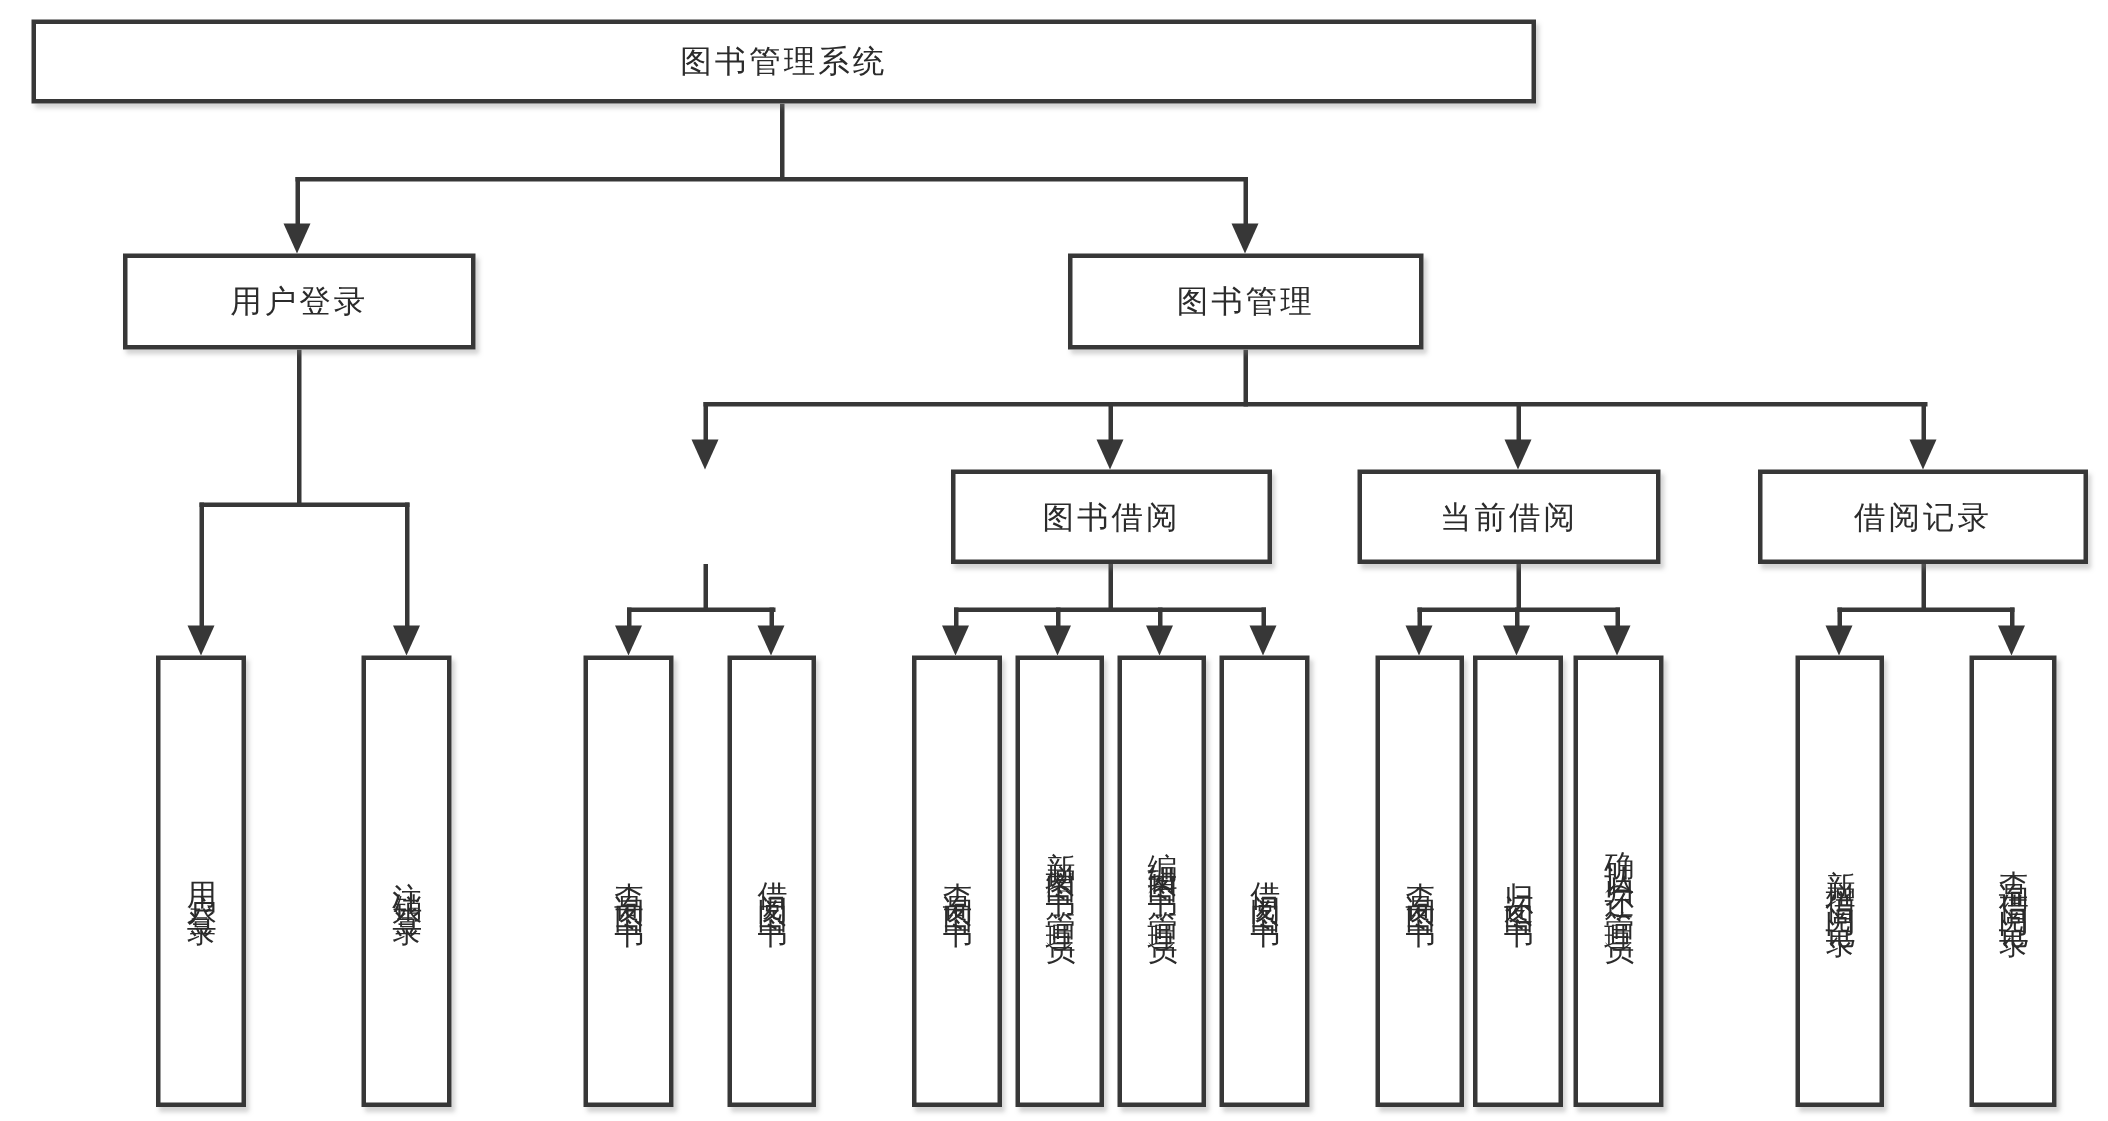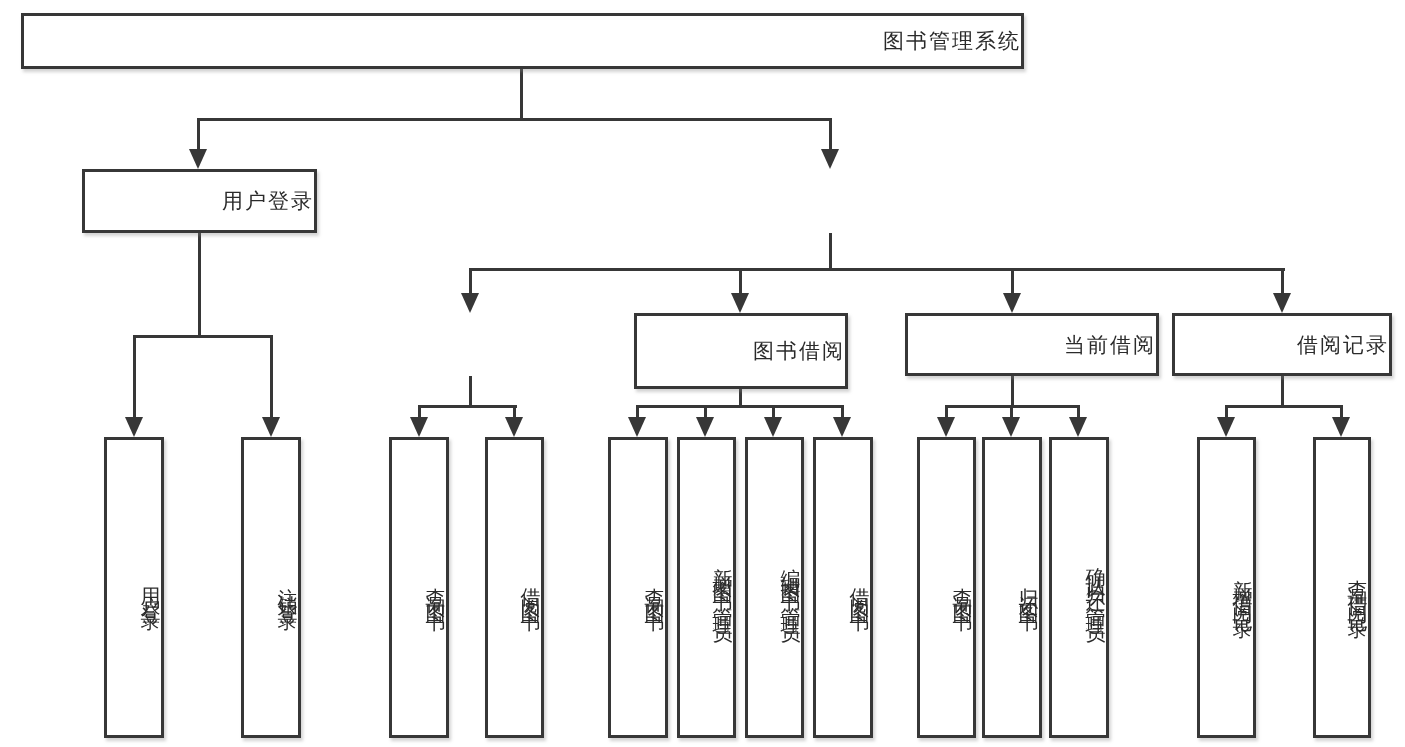--- a/index.html
+++ b/index.html
@@ -12,21 +12,21 @@
     font-family: "Liberation Sans", "DejaVu Sans", sans-serif;
     color: #2b2b2b;
   }
   .box {
     position: absolute;
     background: #ffffff;
     border: 3px solid #373737;
     box-sizing: border-box;
     display: flex;
     align-items: center;
-    justify-content: flex-end;
+    justify-content: center;
     box-shadow: 2px 3px 3px rgba(130,130,130,0.35);
     z-index: 2;
   }
   .hbox { font-size: 21px; letter-spacing: 2px; }
   .root-box { font-size: 21px; }
   .vbox .vtext {
     writing-mode: vertical-rl;
     text-orientation: mixed;
     font-size: 20px;
     letter-spacing: 8px;
@@ -61,27 +61,30 @@
 <div class="stage">
 
   <div class="box hbox root-box" style="left:21px;top:13px;width:1003px;height:56px">
     <span>图书管理系统</span>
   </div>
 
   <div class="box hbox" style="left:82px;top:169px;width:235px;height:64px">
     <span>用户登录</span>
   </div>
 
-
-
-  <div class="box hbox" style="left:634px;top:313px;width:214px;height:76px">
+  <div class="box hbox" style="left:712px;top:169px;width:237px;height:64px">
+    <span>图书管理</span>
+  </div>
+
+
+  <div class="box hbox" style="left:634px;top:313px;width:214px;height:63px">
     <span>图书借阅</span>
   </div>
 
-  <div class="box hbox" style="left:905px;top:313px;width:254px;height:63px">
+  <div class="box hbox" style="left:905px;top:313px;width:202px;height:63px">
     <span>当前借阅</span>
   </div>
 
   <div class="box hbox" style="left:1172px;top:313px;width:220px;height:63px">
     <span>借阅记录</span>
   </div>
 
   <div class="box vbox" style="left:104px;top:437px;width:60px;height:301px">
     <span class="vtext">用户登录</span>
   </div>

